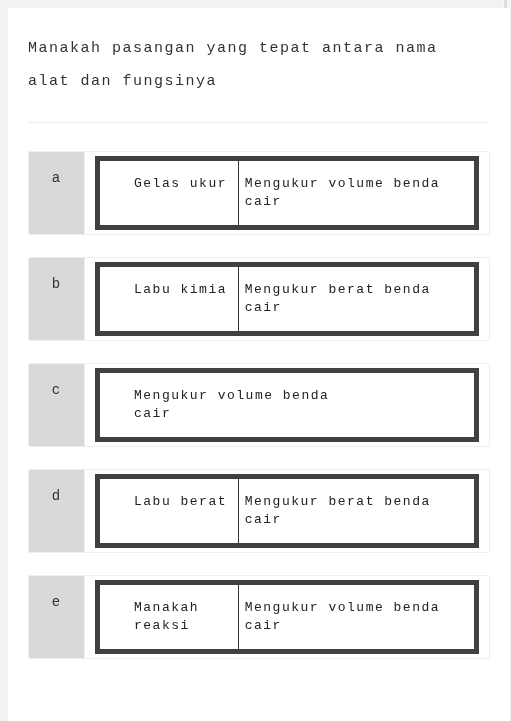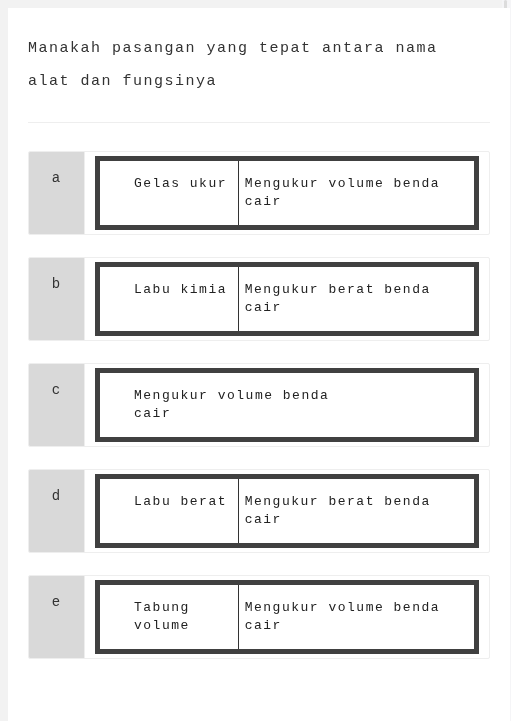--- a/index.html
+++ b/index.html
@@ -155,20 +155,20 @@
           <div class="cell name">Labu berat</div>
           <div class="cell func">Mengukur berat benda cair</div>
         </div>
       </div>
     </div>
 
     <div class="option">
       <div class="option-key">e</div>
       <div class="option-body">
         <div class="inner-table">
-          <div class="cell name">Tabung volume</div>
+          <div class="cell name">Manakah reaksi</div>
           <div class="cell func">Mengukur volume benda cair</div>
         </div>
       </div>
     </div>
 
   </div>
 </div>
 
 </body></html>

